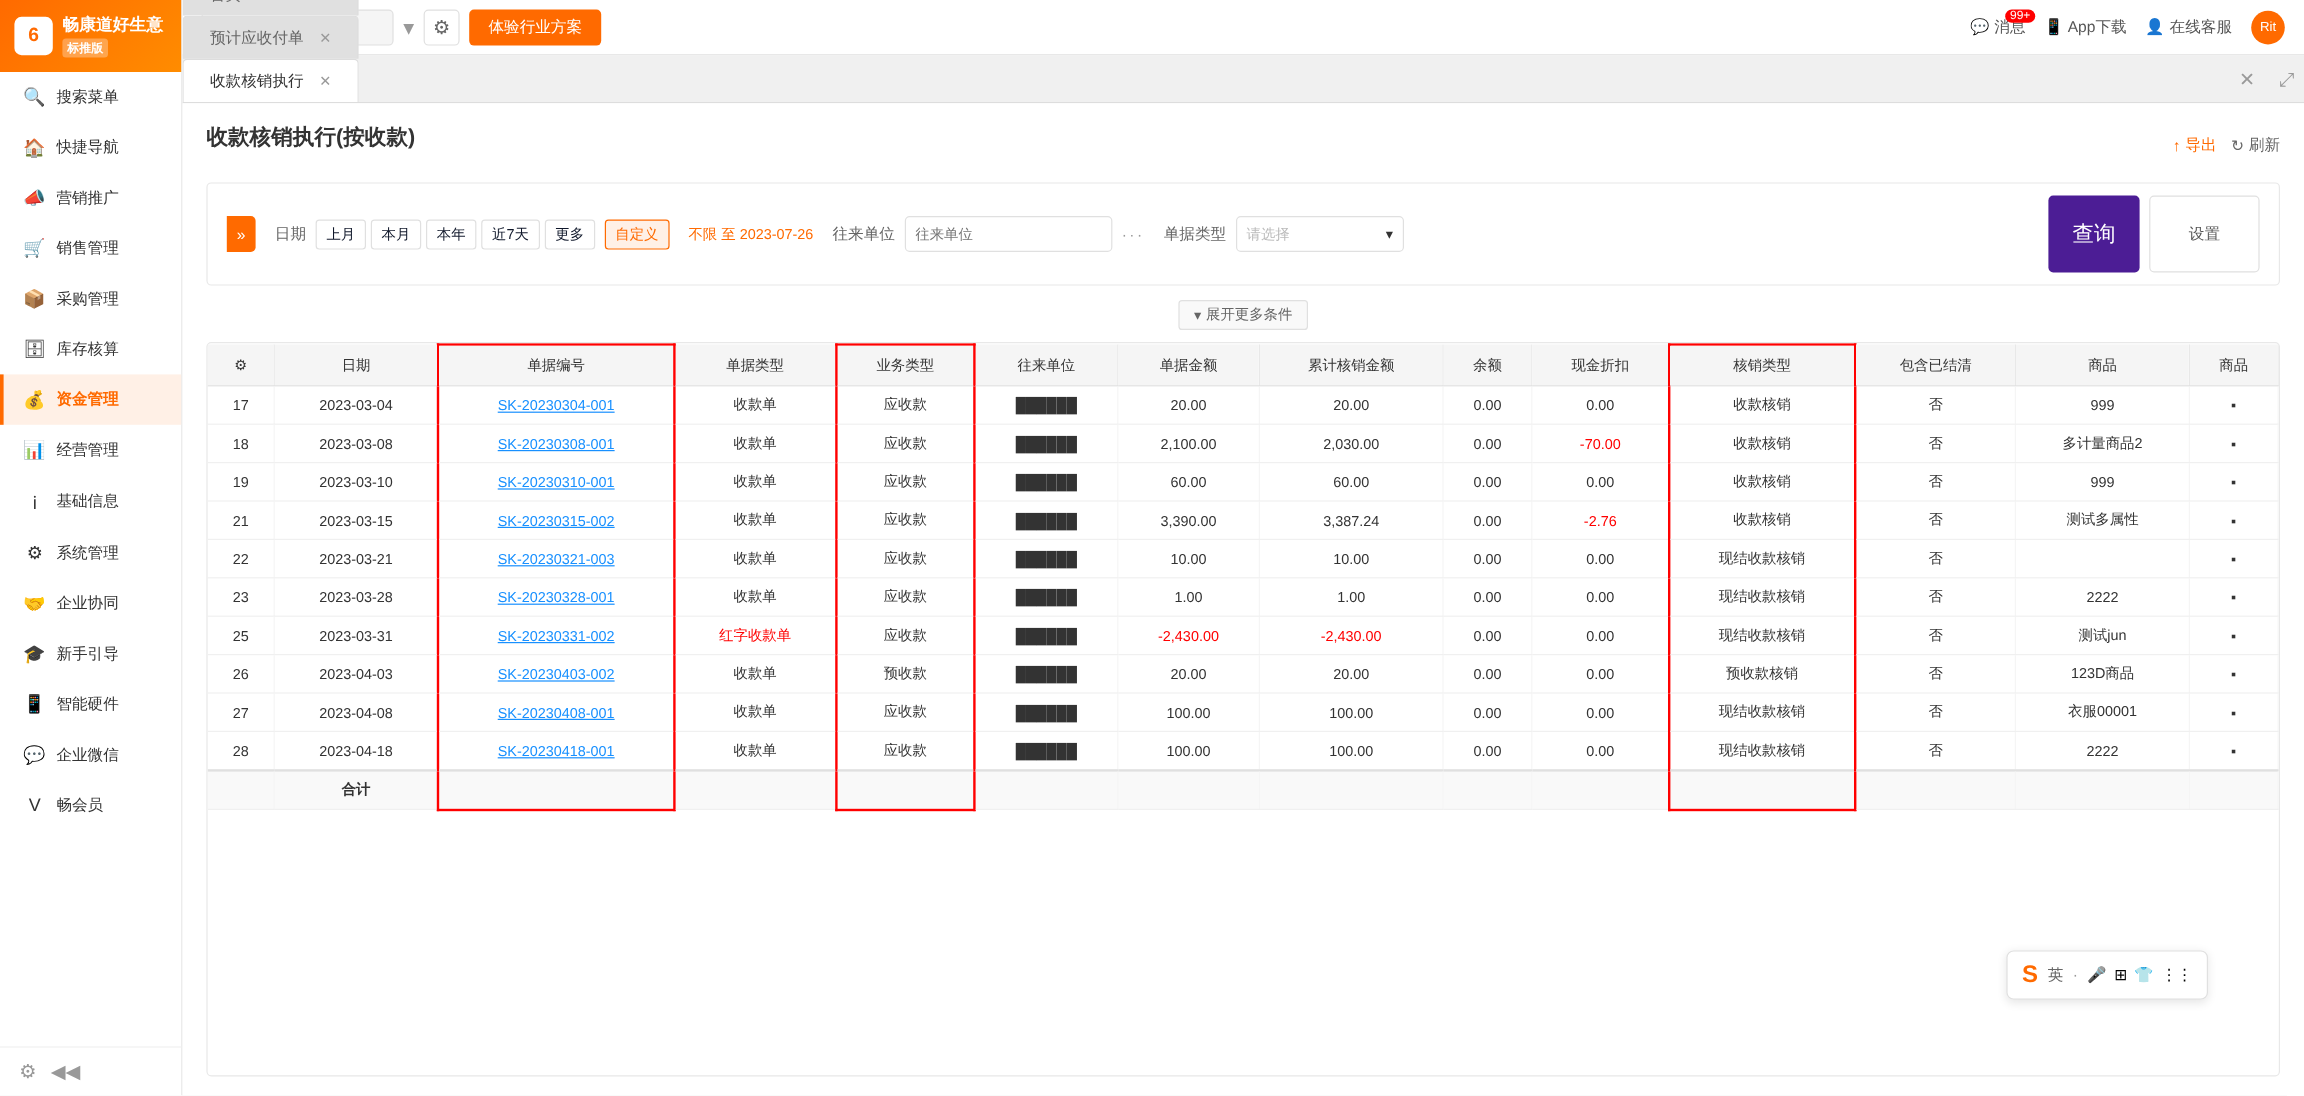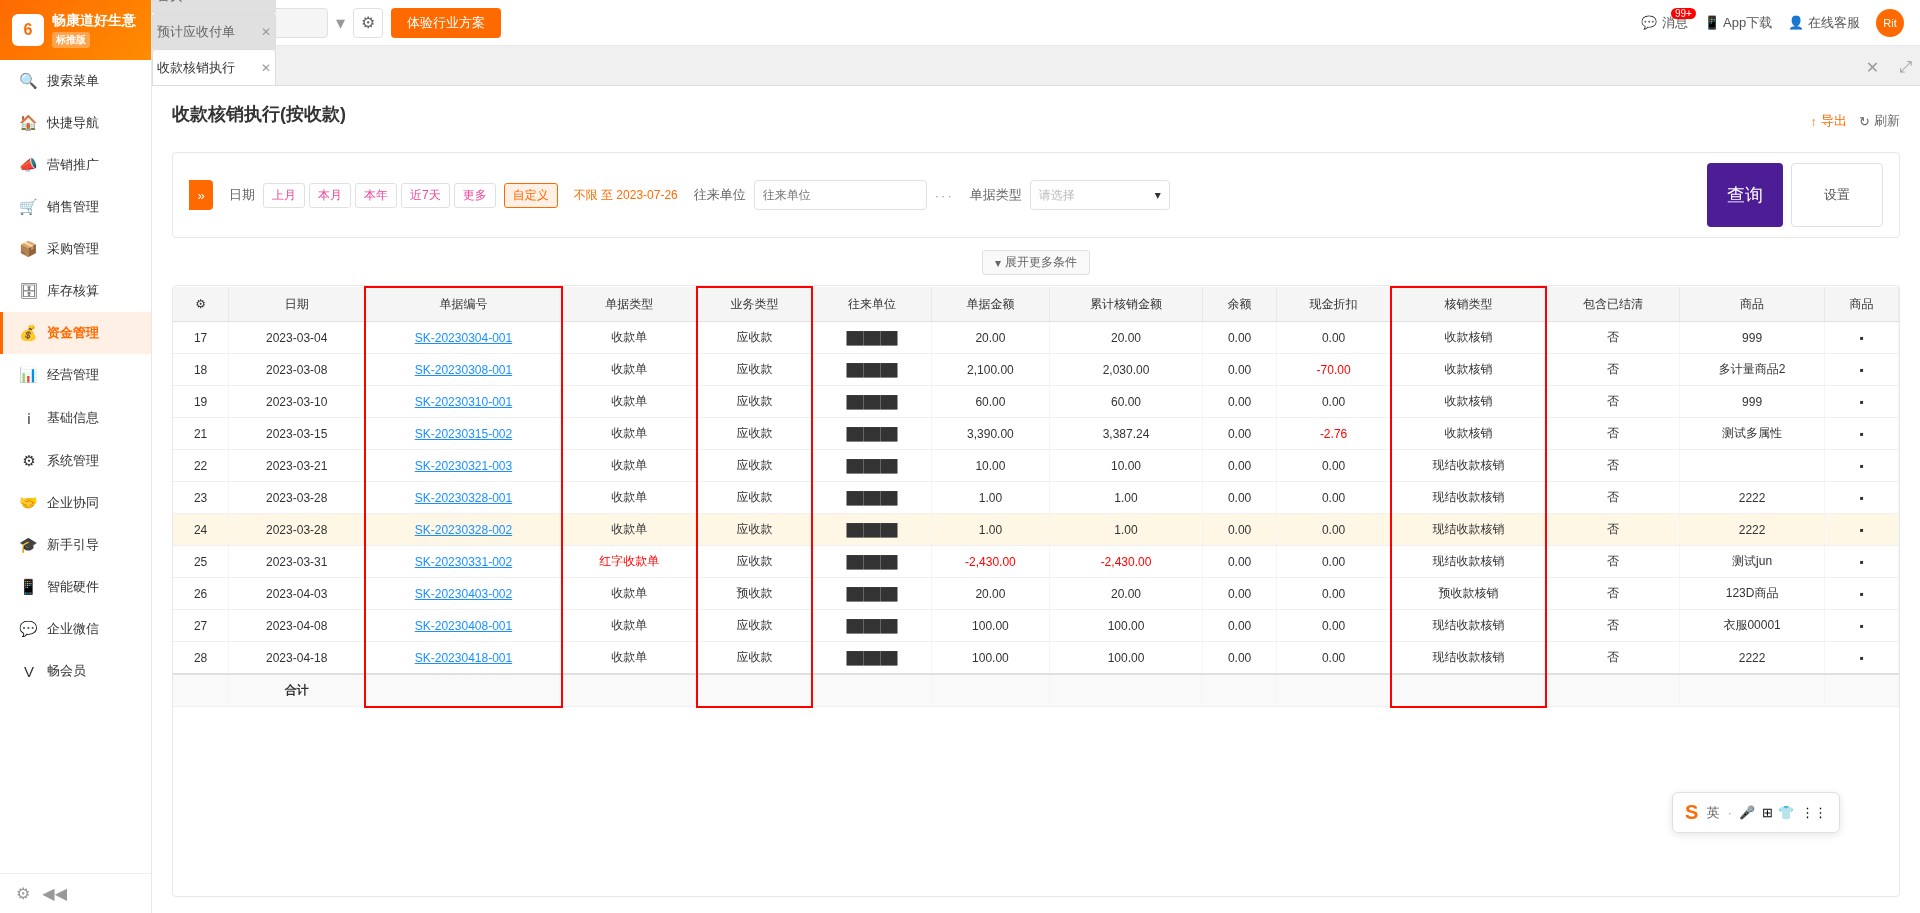--- a/index.html
+++ b/index.html
@@ -26,36 +26,36 @@
     .header-gear { font-size: 16px; color: #999; cursor: pointer; background: #f5f5f5; border: 1px solid #e0e0e0; border-radius: 4px; width: 30px; height: 30px; display: flex; align-items: center; justify-content: center; }
     .header-btn-orange { background: #ff6a00; color: #fff; border: none; border-radius: 4px; padding: 6px 16px; cursor: pointer; font-size: 13px; }
     .header-right { margin-left: auto; display: flex; align-items: center; gap: 16px; color: #555; font-size: 13px; }
     .header-right .msg-badge { position: relative; display: inline-flex; align-items: center; gap: 4px; cursor: pointer; }
     .badge-num { background: #f00; color: #fff; border-radius: 10px; font-size: 10px; padding: 0 4px; position: absolute; top: -6px; right: -8px; }
     .header-right span { cursor: pointer; }
     .user-avatar { width: 28px; height: 28px; background: #ff6a00; border-radius: 50%; color: #fff; display: flex; align-items: center; justify-content: center; font-size: 11px; }
 
     
     .tab-bar { height: 40px; background: #f0f0f0; display: flex; align-items: flex-end; padding: 0 0 0 0; border-bottom: 1px solid #ddd; }
-    .tab { height: 36px; padding: 0 4px; display: flex; align-items: center; gap: 22px; font-size: 13px; cursor: pointer; background: #e0e0e0; border: 1px solid #ddd; border-bottom: none; border-radius: 4px 4px 0 0; color: #666; margin-right: 2px; }
+    .tab { height: 36px; padding: 0 22px; display: flex; align-items: center; gap: 9px; font-size: 13px; cursor: pointer; background: #e0e0e0; border: 1px solid #ddd; border-bottom: none; border-radius: 4px 4px 0 0; color: #666; margin-right: 2px; }
     .tab.active { background: #fff; color: #333; font-weight: 500; border-color: #ddd; }
     .tab .tab-close { font-size: 12px; color: #999; margin-left: 4px; }
     .tab-close-all { margin-left: auto; padding: 0 12px; font-size: 16px; color: #999; cursor: pointer; height: 36px; display: flex; align-items: center; }
     .tab-expand { font-size: 16px; color: #999; cursor: pointer; height: 36px; display: flex; align-items: center; padding: 0 8px; }
 
     
     .content { flex: 1; background: #fff; overflow: hidden; display: flex; flex-direction: column; padding: 16px 20px; }
     .page-title { font-size: 18px; font-weight: bold; color: #333; margin-bottom: 14px; }
 
     
     .filter-bar { background: #fff; border: 1px solid #e8e8e8; border-radius: 4px; padding: 10px 16px; margin-bottom: 12px; display: flex; align-items: center; gap: 16px; flex-wrap: wrap; }
     .filter-section { display: flex; align-items: center; gap: 8px; }
     .filter-label { color: #666; font-size: 13px; white-space: nowrap; }
     .filter-date-btns { display: flex; gap: 4px; }
-    .date-btn { padding: 3px 8px; border: 1px solid #e0e0e0; border-radius: 3px; font-size: 12px; cursor: pointer; color: #ec4899; background: #fff; }
+    .date-btn { padding: 3px 8px; border: 1px solid #e0e0e0; border-radius: 3px; font-size: 12px; cursor: pointer; color: #0f172a; background: #fff; }
     .date-btn.custom { background: #fff0e6; color: #ff6a00; border-color: #ff6a00; }
     .filter-date-range { color: #ff6a00; font-size: 12px; }
     .filter-input { height: 30px; border: 1px solid #e0e0e0; border-radius: 4px; padding: 0 8px; font-size: 12px; color: #333; min-width: 140px; }
     .filter-dots { color: #999; letter-spacing: 2px; }
     .filter-select { height: 30px; border: 1px solid #e0e0e0; border-radius: 4px; padding: 0 8px; font-size: 12px; color: #333; min-width: 140px; display: flex; align-items: center; justify-content: space-between; cursor: pointer; }
     .filter-right { margin-left: auto; display: flex; gap: 8px; }
     .btn-query { background: #4c1d95; color: #fff; border: none; border-radius: 4px; padding: 20px 20px; cursor: pointer; font-size: 18px; }
     .btn-settings { background: #fff; color: #555; border: 1px solid #e0e0e0; border-radius: 4px; padding: 5px 32px; cursor: pointer; font-size: 13px; }
     .expand-btn-wrap { text-align: center; margin-bottom: 10px; }
     .expand-btn { display: inline-flex; align-items: center; gap: 4px; font-size: 12px; color: #666; cursor: pointer; border: 1px solid #e0e0e0; background: #f9f9f9; border-radius: 3px; padding: 3px 12px; }
@@ -394,36 +394,20 @@
               <td>██████</td>
               <td>1.00</td>
               <td>1.00</td>
               <td>0.00</td>
               <td>0.00</td>
               <td class="hl-cancel">现结收款核销</td>
               <td>否</td>
               <td>2222</td>
               <td>▪</td>
             </tr>
-            <tr class="highlighted">
-              <td>24</td>
-              <td>2023-03-28</td>
-              <td class="link hl-single-num">SK-20230328-002</td>
-              <td>收款单</td>
-              <td class="hl-biz">应收款</td>
-              <td>██████</td>
-              <td>1.00</td>
-              <td>1.00</td>
-              <td>0.00</td>
-              <td>0.00</td>
-              <td class="hl-cancel">现结收款核销</td>
-              <td>否</td>
-              <td>2222</td>
-              <td>▪</td>
-            </tr>
             <tr>
               <td>25</td>
               <td>2023-03-31</td>
               <td class="link hl-single-num">SK-20230331-002</td>
               <td class="red-text">红字收款单</td>
               <td class="hl-biz">应收款</td>
               <td>██████</td>
               <td class="neg-red">-2,430.00</td>
               <td class="neg-red">-2,430.00</td>
               <td>0.00</td>

